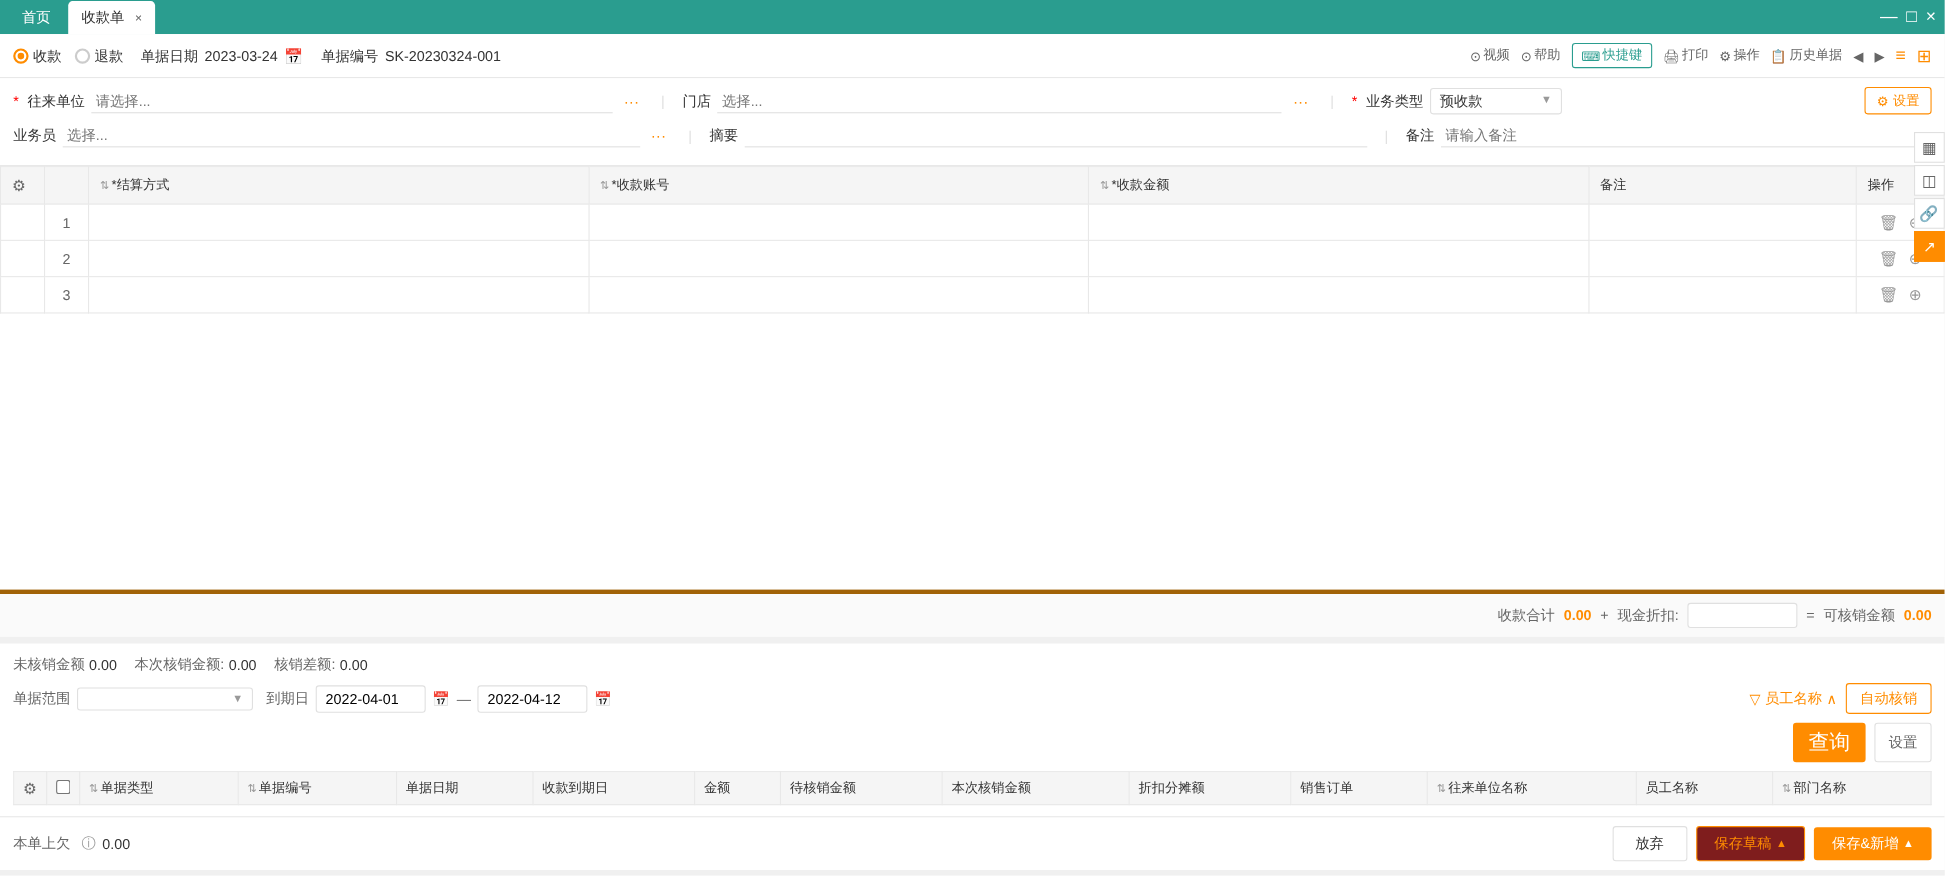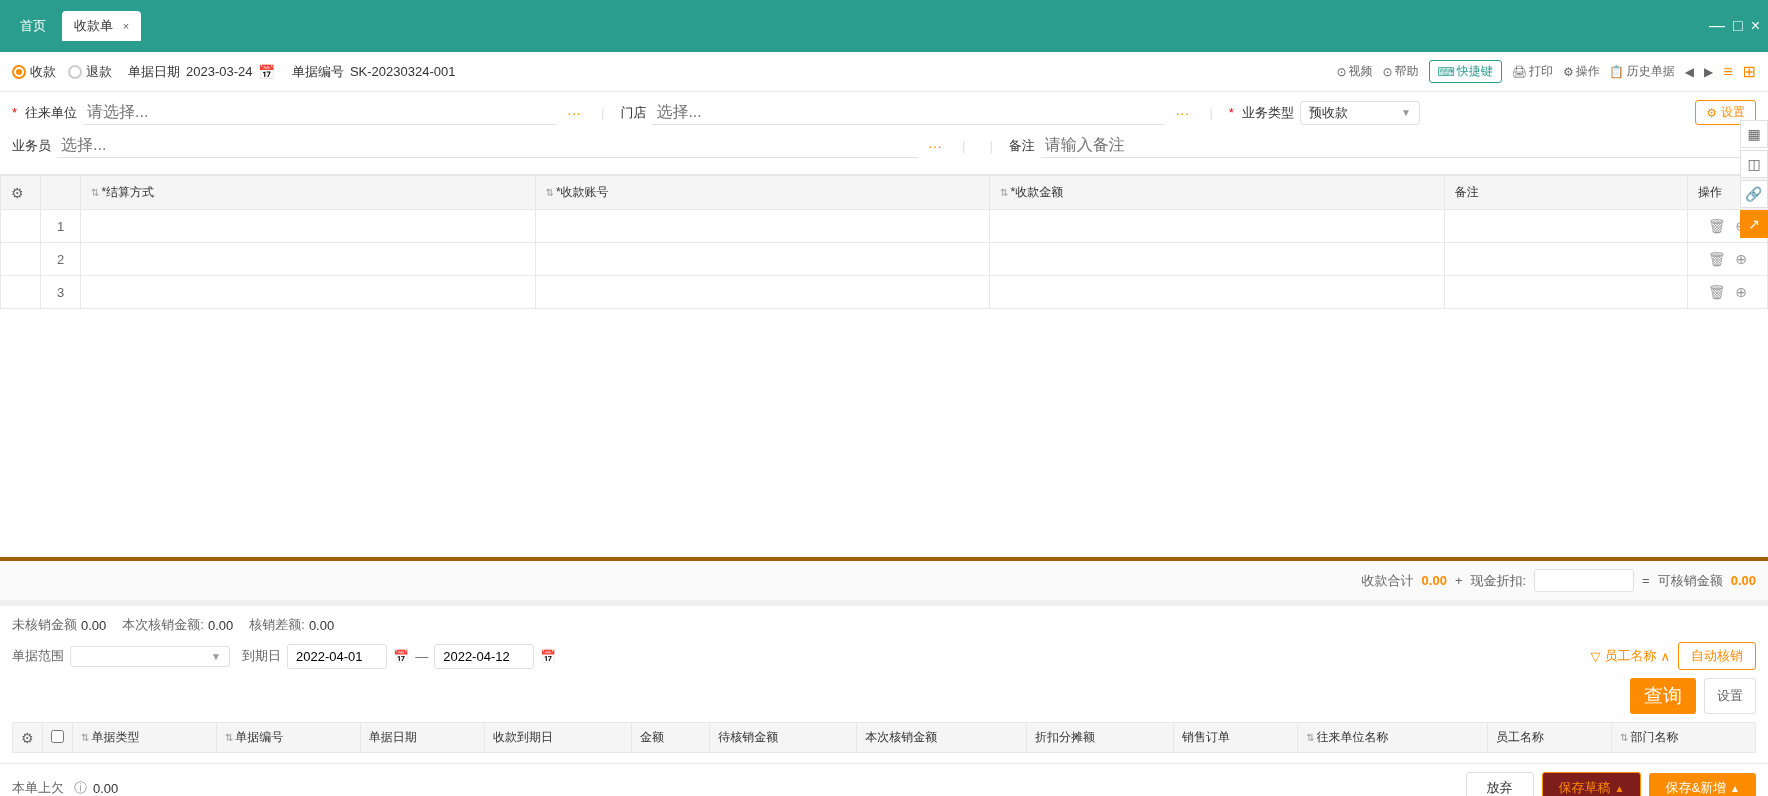--- a/index.html
+++ b/index.html
@@ -3,21 +3,21 @@
   <meta charset="utf-8">
   <style>
     * { box-sizing: border-box; margin: 0; padding: 0; }
     body { font-family: 'Microsoft YaHei', Arial, sans-serif; font-size: 13px; background: #f0f0f0; color: #333; overflow: hidden; }
     
     
     .tab-bar {
       display: flex;
       align-items: center;
       background: #2a9d8f;
-      height: 52px;
+      height: 31px;
       padding: 0 8px;
       justify-content: space-between;
     }
     .tab-bar-left { display: flex; align-items: center; gap: 4px; }
     .tab-item {
       padding: 6px 12px;
       cursor: pointer;
       border-radius: 4px 4px 0 0;
       font-size: 13px;
       color: #fff;
@@ -70,21 +70,21 @@
     }
     .icon-grid { color: #ff8c00; font-size: 16px; cursor: pointer; }
 
     
     .form-section { padding: 8px 12px; border-bottom: 1px solid #e8e8e8; }
     .form-row { display: flex; align-items: center; margin-bottom: 8px; gap: 8px; }
     .form-field { display: flex; align-items: center; gap: 6px; flex: 1; }
     .required-star { color: #f00; margin-right: 2px; }
     .form-input {
       flex: 1; border: none; border-bottom: 1px solid #e0e0e0; outline: none;
-      padding: 3px 4px; color: #999; font-size: 16px; background: transparent;
+      padding: 3px 4px; color: #999; font-size: 13px; background: transparent;
       min-width: 80px;
     }
     .ellipsis-btn { color: #ff8c00; cursor: pointer; font-size: 14px; padding: 0 4px; }
     .form-divider { color: #e0e0e0; margin: 0 8px; }
     .business-type-select {
       display: flex; align-items: center; border: 1px solid #e0e0e0;
       border-radius: 3px; padding: 2px 8px; cursor: pointer;
       background: #fff; min-width: 120px; justify-content: space-between;
     }
     .settings-btn {
@@ -303,20 +303,24 @@
     </div>
     <div class="form-row">
 
       <div class="form-field">
         <span class="field-label">业务员</span>
         <input class="form-input" type="text" placeholder="选择..." style="">
         <span class="ellipsis-btn">···</span>
       </div>
       <span class="form-divider">|</span>
 
+      <div class="form-field">
+        <span class="field-label">摘要</span>
+        <input class="form-input" type="text" style="flex: 2 1 0%;">
+      </div>
       <span class="form-divider">|</span>
 
       <div class="form-field" style="flex:0.8;">
         <span class="field-label">备注</span>
         <input class="form-input" type="text" placeholder="请输入备注" style="">
       </div>
     </div>
   </div>
 
   <div class="table-section">

